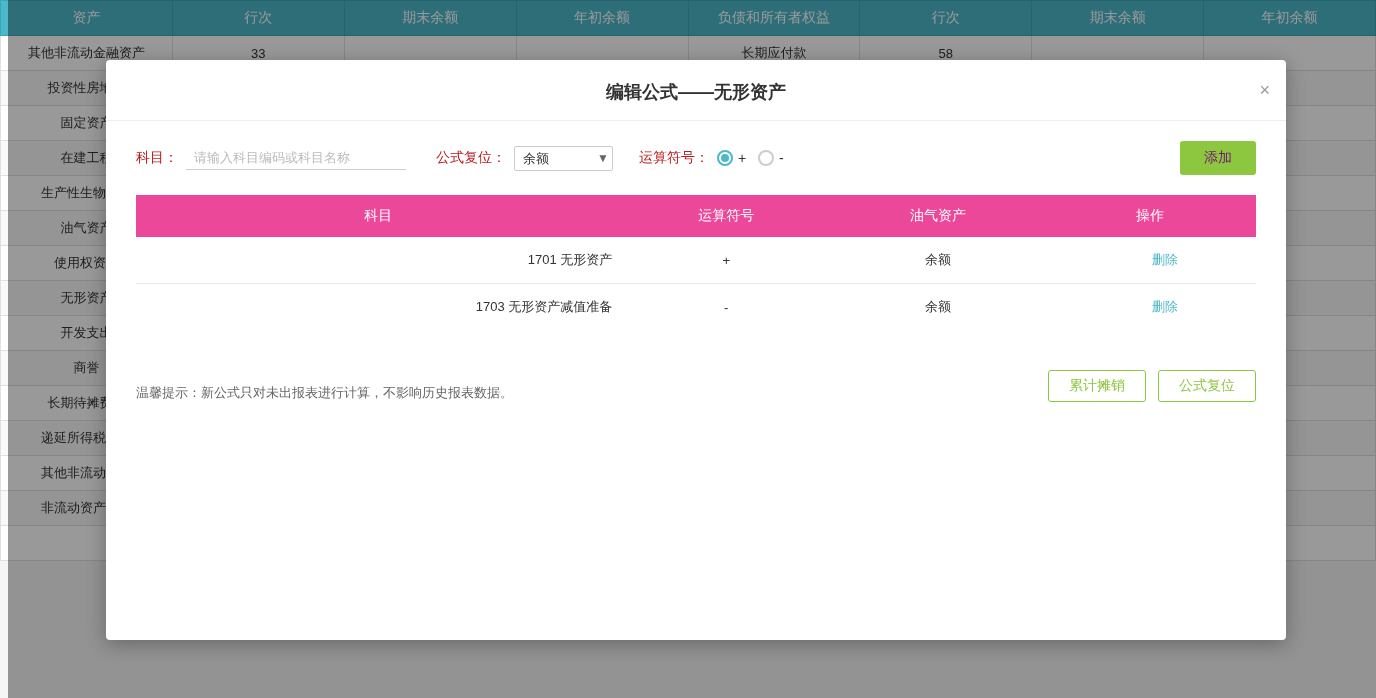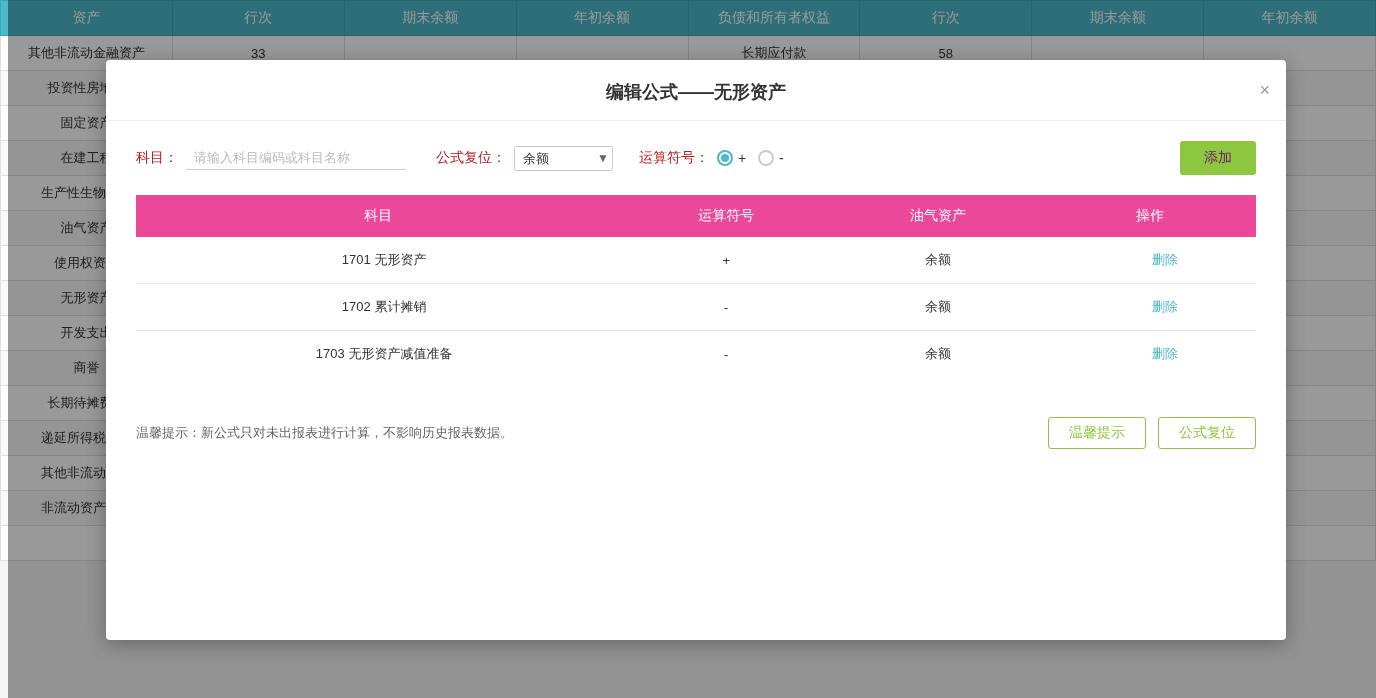--- a/index.html
+++ b/index.html
@@ -247,37 +247,37 @@
     }
 
     .data-table tbody td {
       text-align: center;
       padding: 14px 8px;
       color: #333;
       font-size: 13px;
     }
 
     .data-table tbody td:first-child {
-      text-align: center;
+      text-align: right;
       padding-left: 20px;
     }
 
     .btn-delete {
       color: #4db8c8;
       background: none;
       border: none;
       cursor: pointer;
       font-size: 13px;
       margin-left: 30px;
     }
 
     
     .modal-footer {
       display: flex;
-      align-items: center;
+      align-items: flex-end;
       justify-content: space-between;
       padding: 20px 30px;
       margin-top: 20px;
       gap: 18px;
     }
 
     .footer-tip {
       color: #666;
       font-size: 13px;
     }
@@ -528,41 +528,33 @@
         <tbody>
           <tr>
             <td>1701 无形资产</td>
             <td>+</td>
             <td>余额</td>
             <td>
               <button class="btn-delete">删除</button>
             </td>
           </tr>
           <tr>
-            <td>1702 累计摊销</td>
-            <td>-</td>
-            <td>余额</td>
-            <td>
-              <button class="btn-delete">删除</button>
-            </td>
-          </tr>
-          <tr>
             <td>1703 无形资产减值准备</td>
             <td>-</td>
             <td>余额</td>
             <td>
               <button class="btn-delete">删除</button>
             </td>
           </tr>
         </tbody>
       </table>
     </div>
 
     <div class="modal-footer">
       <div class="footer-tip">温馨提示：新公式只对未出报表进行计算，不影响历史报表数据。</div>
       <div class="footer-buttons">
-        <button class="btn-outline">温馨提示</button>
+        <button class="btn-outline">累计摊销</button>
         <button class="btn-outline">公式复位</button>
       </div>
     </div>
 
   </div>
 </div>
 
 </body></html>

